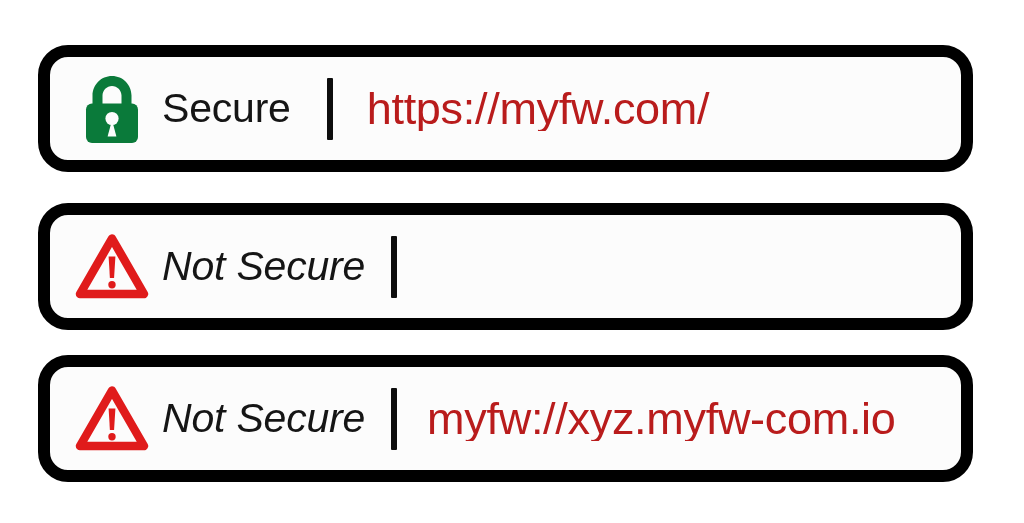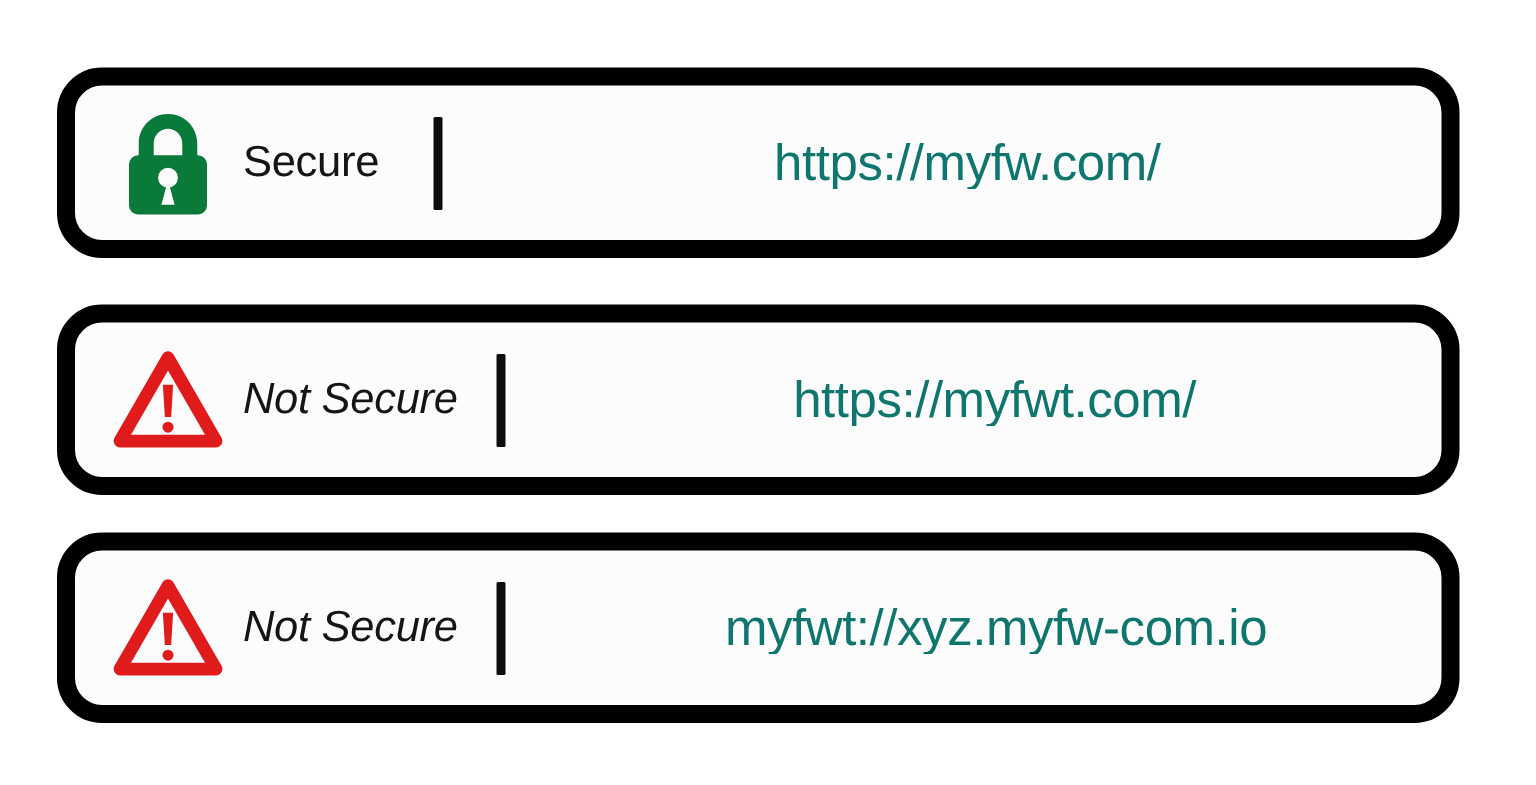--- a/index.html
+++ b/index.html
@@ -48,21 +48,21 @@
     display: flex;
     align-items: center;
     justify-content: center;
     margin-left: 14px;
   }
   .icon-slot svg { display: block; }
 
   
   .sec-label {
     flex: 0 0 auto;
-    font-size: 29px;
+    font-size: 41px;
     line-height: 1;
     color: #151515;
     letter-spacing: -0.2px;
     white-space: nowrap;
     font-weight: 400;
   }
   .row1 .sec-label { margin-left: 2px; }
   .row2 .sec-label,
   .row3 .sec-label { margin-left: 2px; font-style: italic; }
 
@@ -74,28 +74,27 @@
     background: #0d0d0d;
     border-radius: 1px;
   }
   .row1 .separator { margin-left: 36px; }
   .row2 .separator { margin-left: 26px; }
   .row3 .separator { margin-left: 26px; }
 
   
   .url-text {
     flex: 1 1 auto;
-    font-size: 34px;
+    font-size: 45px;
     line-height: 1;
-    color: #0f766e;
+    color: #b91c1c;
     letter-spacing: -0.3px;
     white-space: nowrap;
     overflow: hidden;
     font-weight: 400;
-    text-align: center;
   }
   .row1 .url-text { margin-left: 34px; }
   .row2 .url-text { margin-left: 28px; }
   .row3 .url-text { margin-left: 30px; }
 </style>
 </head>
 <body>
 
 <div class="bars-wrap">
 
@@ -132,33 +131,32 @@
         <path d="M33.6 23.5 L40.4 23.5 L39.1 45.0 L34.9 45.0 Z" fill="#e01b1b"></path>
 
         <circle cx="37" cy="51.8" r="3.7" fill="#e01b1b"></circle>
       </svg>
     </div>
 
     <div class="sec-label">Not Secure</div>
 
     <div class="separator"></div>
 
-    <div class="url-text">https://myfwt.com/</div>
   </div>
 
   <div class="addressbar row3">
 
     <div class="icon-slot">
       <svg width="74" height="68" viewBox="0 0 74 68" aria-hidden="true">
         <path d="M37 5.5 L69 61 L5 61 Z" fill="none" stroke="#e01b1b" stroke-width="8.5" stroke-linejoin="round" stroke-linecap="round"></path>
         <path d="M33.6 23.5 L40.4 23.5 L39.1 45.0 L34.9 45.0 Z" fill="#e01b1b"></path>
         <circle cx="37" cy="51.8" r="3.7" fill="#e01b1b"></circle>
       </svg>
     </div>
 
     <div class="sec-label">Not Secure</div>
 
     <div class="separator"></div>
 
-    <div class="url-text">myfwt://xyz.myfw-com.io</div>
+    <div class="url-text">myfw://xyz.myfw-com.io</div>
   </div>
 
 </div>
 
 </body></html>

